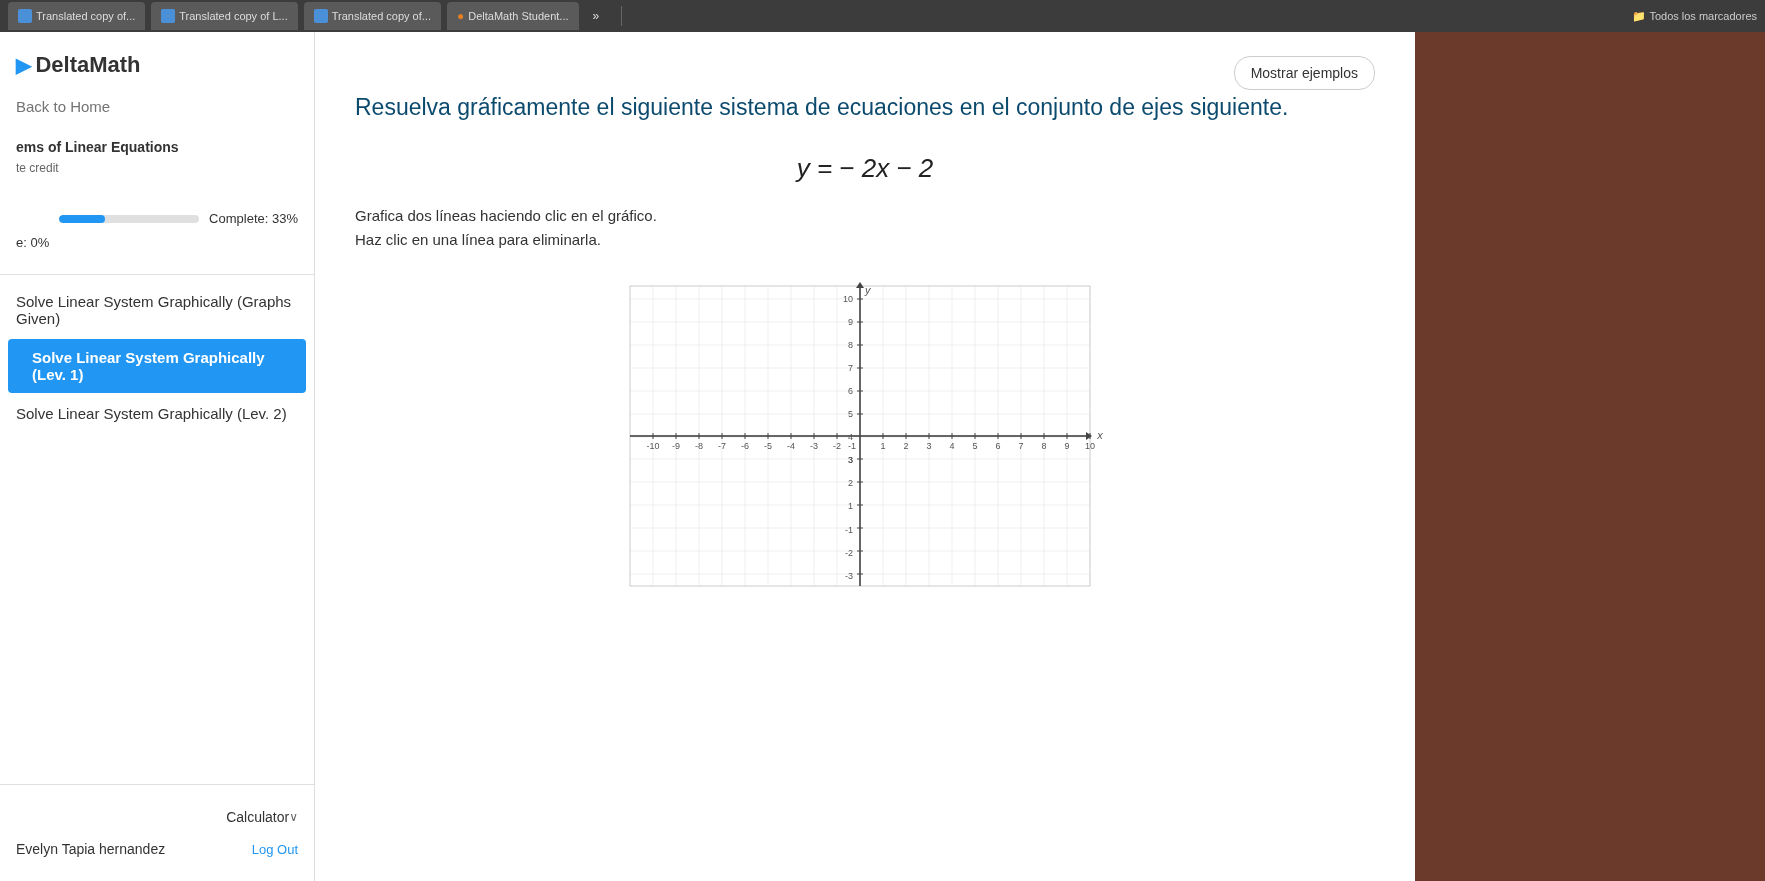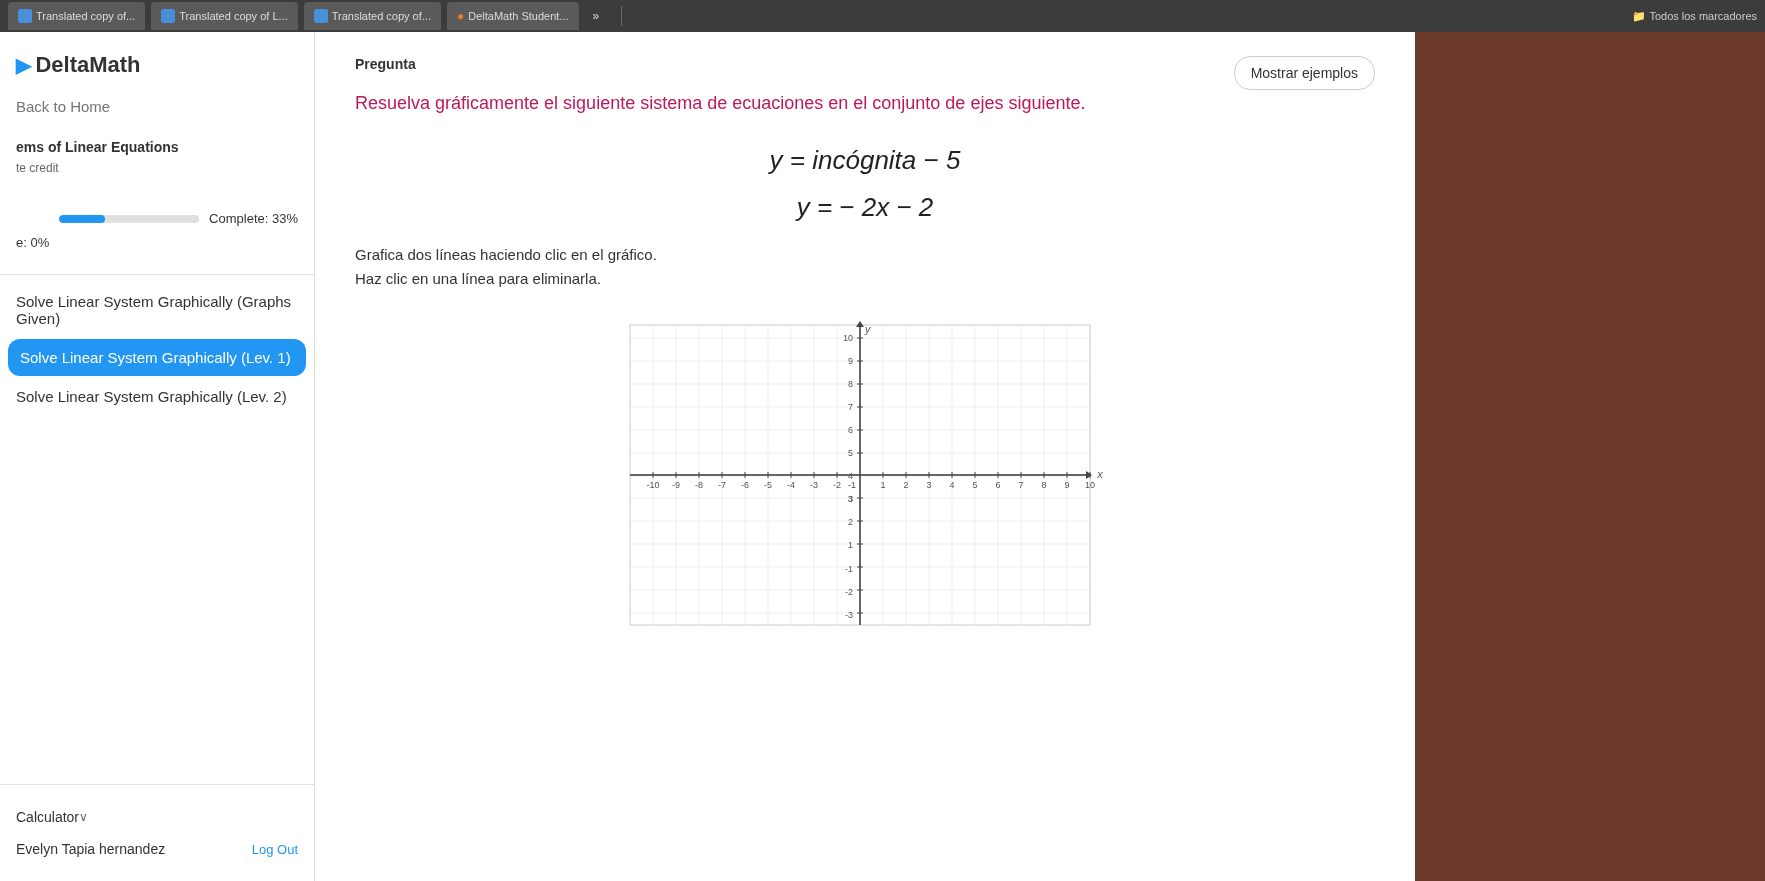--- a/index.html
+++ b/index.html
@@ -139,33 +139,34 @@
     }
     .sidebar-nav-item {
       padding: 10px 16px;
       font-size: 15px;
       color: #333;
       cursor: pointer;
     }
     .sidebar-nav-item.active {
       background: #2196F3;
       color: #fff;
-      border-radius: 12px;
+      border-radius: 4px;
       margin: 2px 8px;
-      padding: 10px 12px;
+      padding: 10px 24px;
+      font-weight: bold;
     }
     .sidebar-footer {
       margin-top: auto;
       padding: 16px;
       border-top: 1px solid #e0e0e0;
     }
     .sidebar-calculator {
       display: flex;
       align-items: center;
-      justify-content: flex-start;
+      justify-content: flex-end;
       padding: 8px 0;
       font-size: 14px;
       color: #333;
       cursor: pointer;
     }
     .chevron-down {
       font-size: 12px;
       color: #666;
     }
     .sidebar-user {
@@ -208,22 +209,22 @@
       border: 1px solid #ccc;
       background: #fff;
       padding: 8px 16px;
       font-size: 14px;
       color: #333;
       border-radius: 16px;
       cursor: pointer;
     }
 
     .problem-statement {
-      font-size: 18px;
-      color: #be185d;
+      font-size: 23px;
+      color: #0c4a6e;
       margin-bottom: 28px;
       line-height: 1.5;
       clear: both;
     }
 
     .equation-block {
       text-align: center;
       margin: 16px 0;
       font-size: 26px;
       font-style: italic;
@@ -318,27 +319,23 @@
         <span class="logout-btn">Log Out</span>
       </div>
     </div>
   </div>
 
   <div class="content-area">
     <div class="content-inner">
 
       <button class="mostrar-btn">Mostrar ejemplos</button>
 
-      <div class="pregunta-label">Pregunta</div>
 
       <div class="problem-statement">Resuelva gráficamente el siguiente sistema de ecuaciones en el conjunto de ejes siguiente.</div>
 
-      <div class="equation-block">
-        <span>y = incógnita − 5</span>
-      </div>
 
       <div class="equation-block">
         <span>y = − 2x − 2</span>
       </div>
 
       <div class="instruction-text">
         <span>Grafica dos líneas haciendo clic en el gráfico.</span><br>
         <span>Haz clic en una línea para eliminarla.</span>
       </div>
 

